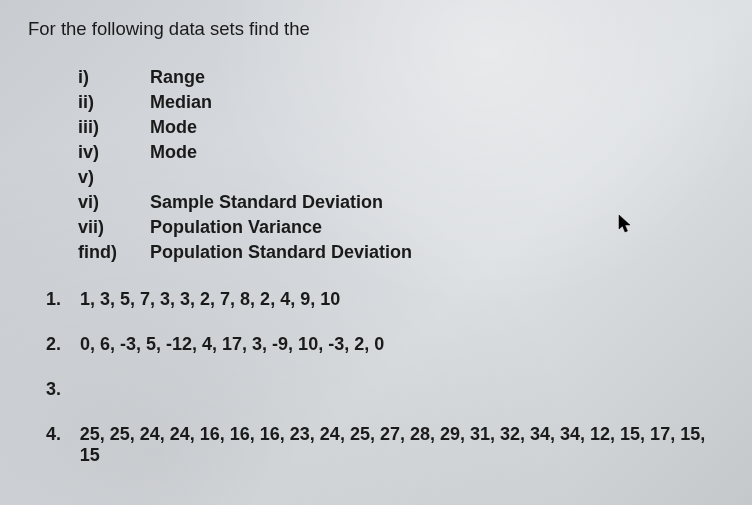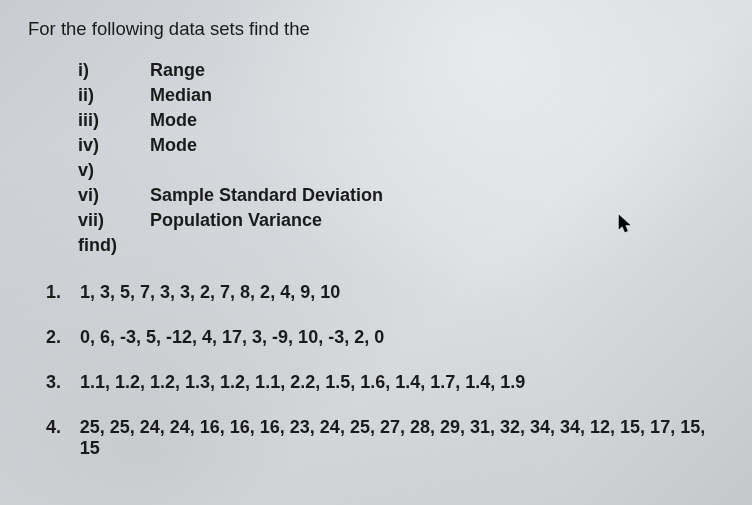--- a/index.html
+++ b/index.html
@@ -28,21 +28,21 @@
                   radial-gradient(ellipse at 20% 90%, rgba(0,0,0,0.08) 0%, transparent 50%);
       pointer-events: none;
     }
     .content {
       position: relative;
       z-index: 1;
     }
     .heading {
       font-size: 18.5px;
       font-weight: normal;
-      margin-bottom: 20px;
+      margin-bottom: 27px;
     }
     .roman-list {
       margin-left: 50px;
       margin-bottom: 26px;
     }
     .roman-row {
       display: flex;
       margin-bottom: 4px;
       font-size: 18px;
     }
@@ -103,35 +103,35 @@
     <div class="roman-row">
       <div class="roman-marker">vi)</div>
       <div class="roman-label">Sample Standard Deviation</div>
     </div>
     <div class="roman-row">
       <div class="roman-marker">vii)</div>
       <div class="roman-label">Population Variance</div>
     </div>
     <div class="roman-row">
       <div class="roman-marker">find)</div>
+      <div class="roman-label">Population Standard Deviation</div>
     </div>
   </div>
 
   <div class="data-list">
     <div class="data-row">
       <div class="data-marker">1.</div>
       <div>1, 3, 5, 7, 3, 3, 2, 7, 8, 2, 4, 9, 10</div>
     </div>
     <div class="data-row">
       <div class="data-marker">2.</div>
       <div>0, 6, -3, 5, -12, 4, 17, 3, -9, 10, -3, 2, 0</div>
     </div>
     <div class="data-row">
       <div class="data-marker">3.</div>
-      <div>1.1, 1.2, 1.2, 1.3, 1.2, 1.1, 2.2, 1.5, 1.6, 1.4, 1.7, 1.4, 1.9</div>
     </div>
     <div class="data-row">
       <div class="data-marker">4.</div>
       <div>25, 25, 24, 24, 16, 16, 16, 23, 24, 25, 27, 28, 29, 31, 32, 34, 34, 12, 15, 17, 15, 15</div>
     </div>
   </div>
 </div>
 
 <svg class="cursor" viewBox="0 0 14 20">
   <path d="M1 1 L1 15 L4.5 12 L7 18 L9.5 17 L7 11 L12 11 Z" fill="#000" stroke="#000" stroke-width="0.5"></path>

